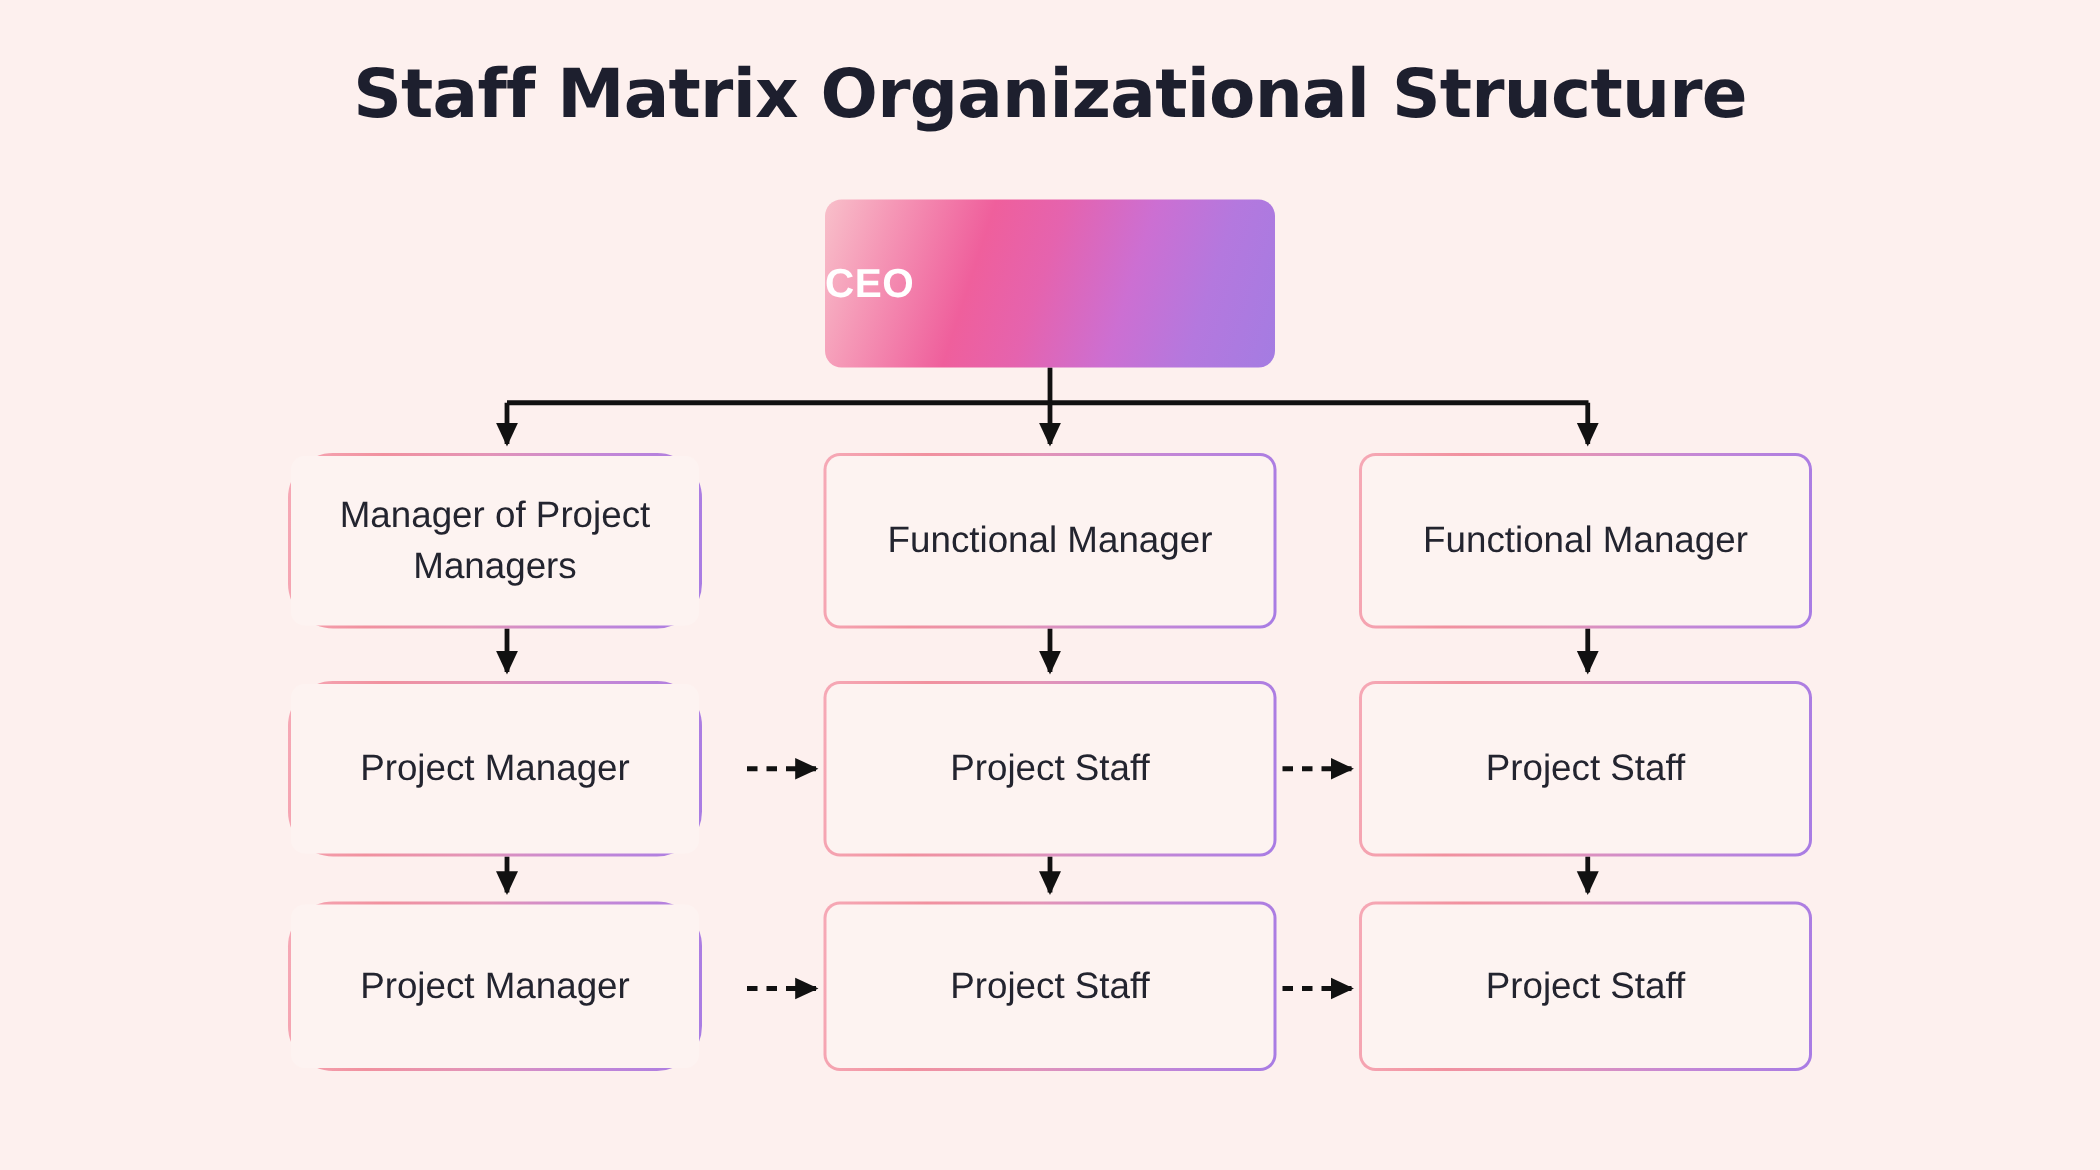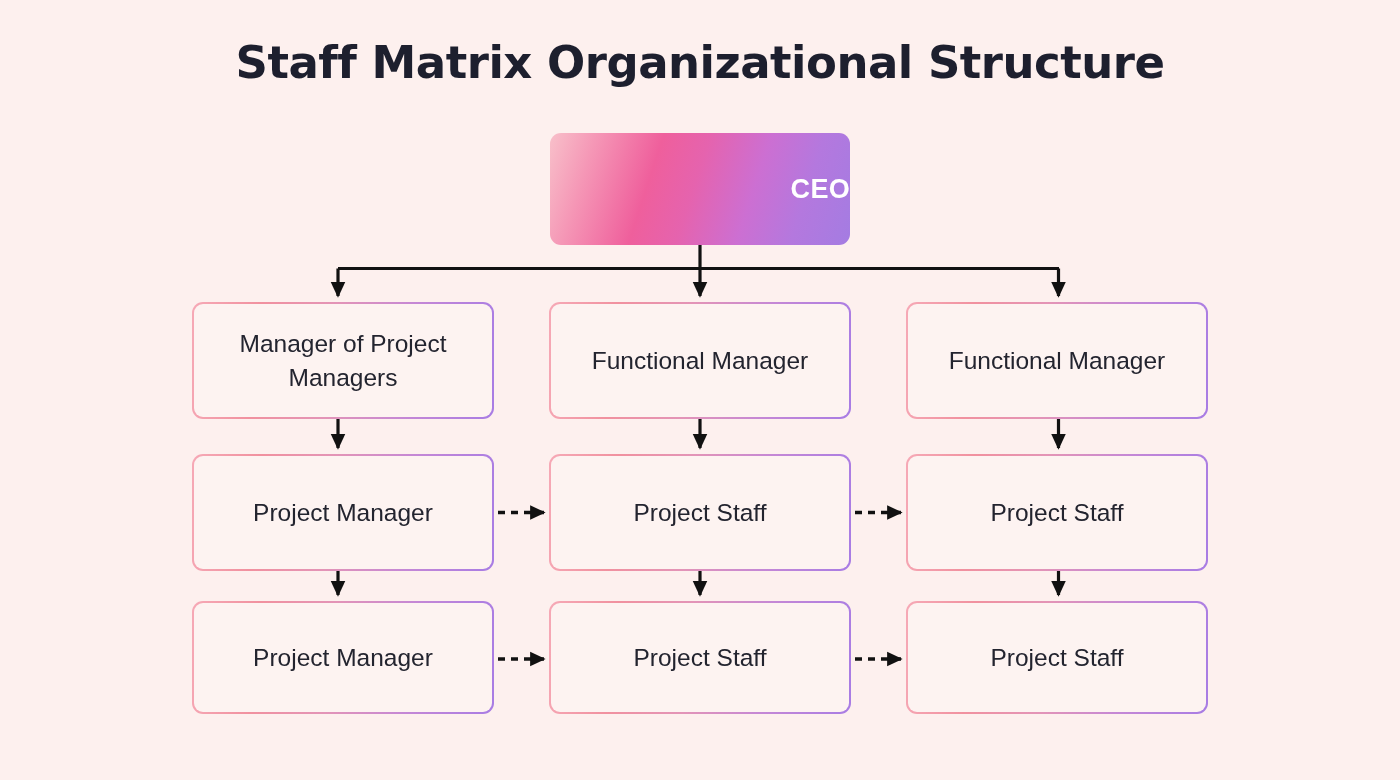--- a/index.html
+++ b/index.html
@@ -46,21 +46,21 @@
     background: linear-gradient(108deg,
         #f8c0ca 0%,
         #f597b6 14%,
         #ef5f9c 34%,
         #e563ae 48%,
         #cc6fd2 66%,
         #b478de 82%,
         #a47ce2 100%);
     display: flex;
     align-items: center;
-    justify-content: flex-end;
+    justify-content: flex-start;
   }
   .ceo-label {
     font-family: "Liberation Sans", sans-serif;
     font-size: 27px;
     font-weight: 700;
     color: #ffffff;
     letter-spacing: 0.3px;
   }
 
   
@@ -90,21 +90,21 @@
   .node-label {
     font-family: "Liberation Sans", sans-serif;
     font-size: 24.5px;
     font-weight: 400;
     color: #23242f;
     text-align: center;
     line-height: 1.38;
   }
 
   
-  .col-0 { left: 192px; width: 302px; }
+  .col-0 { left: 192px; width: 276px; border-radius: 30px; }
   .col-1 { left: 549px; width: 302px; }
   .col-2 { left: 906px; width: 302px; }
 
   
   .row-0 { top: 302px; height: 117px; }
   .row-1 { top: 454px; height: 117px; }
   .row-2 { top: 601px; height: 113px; }
 
   
   #connectors {

